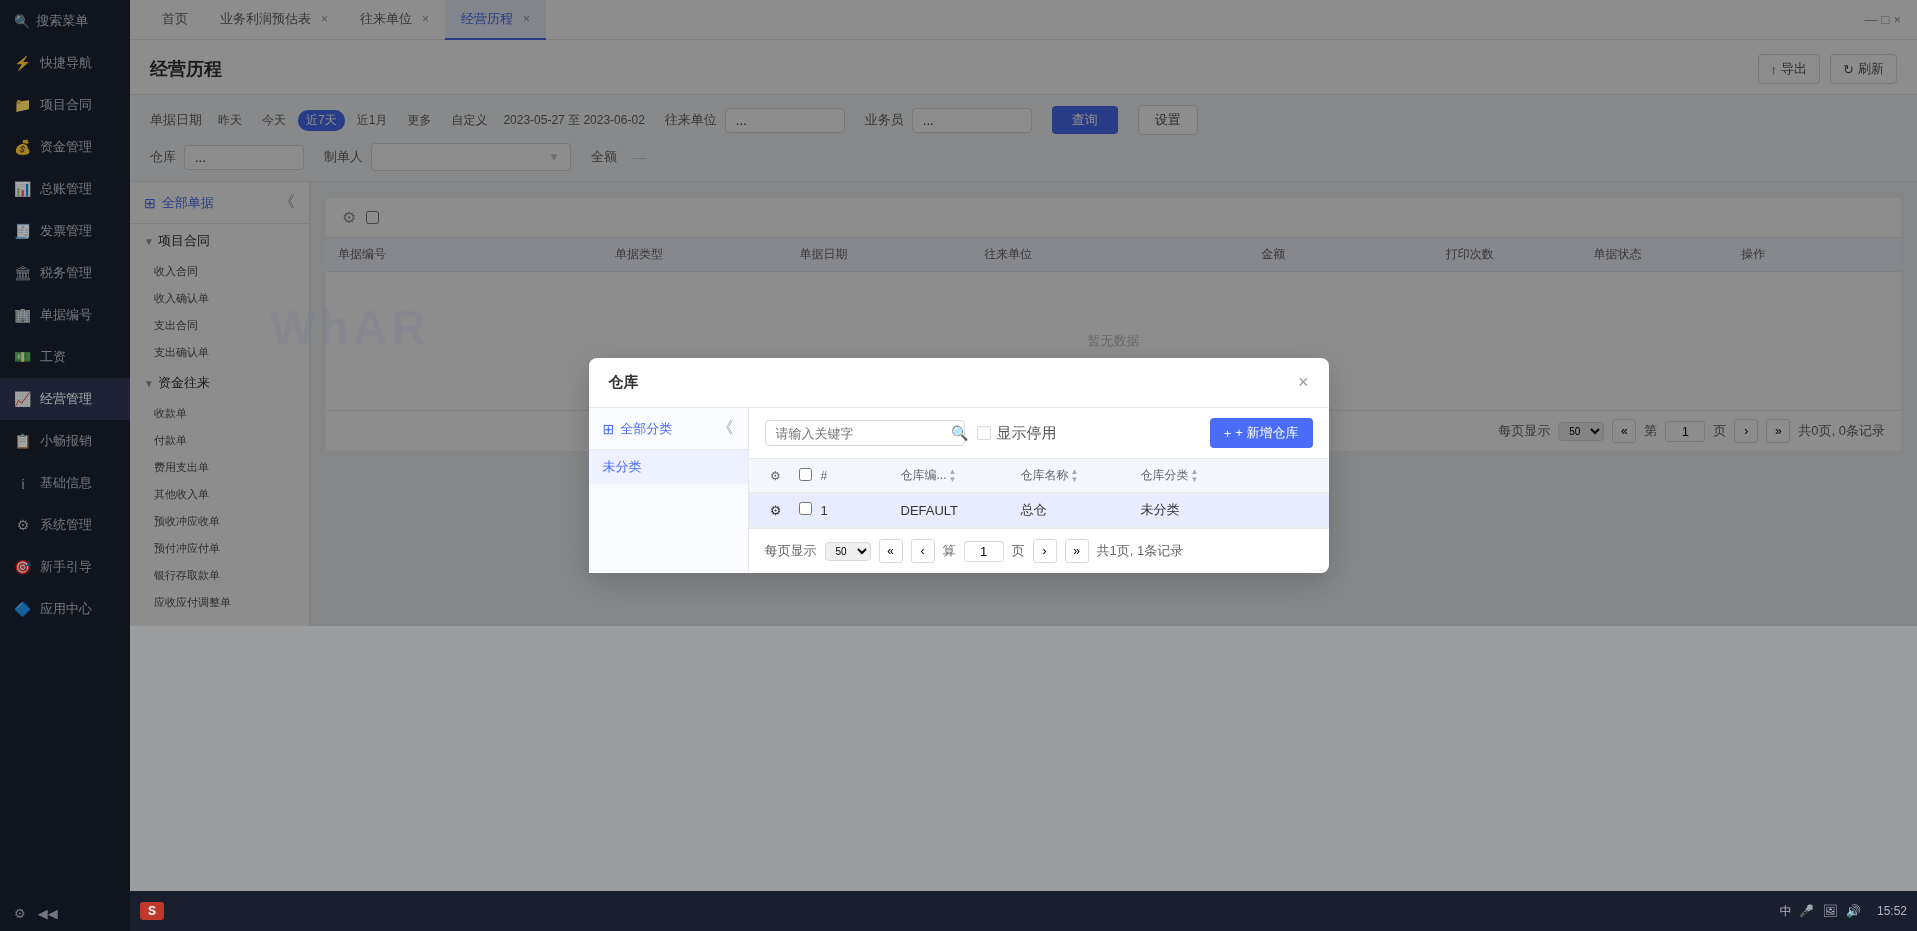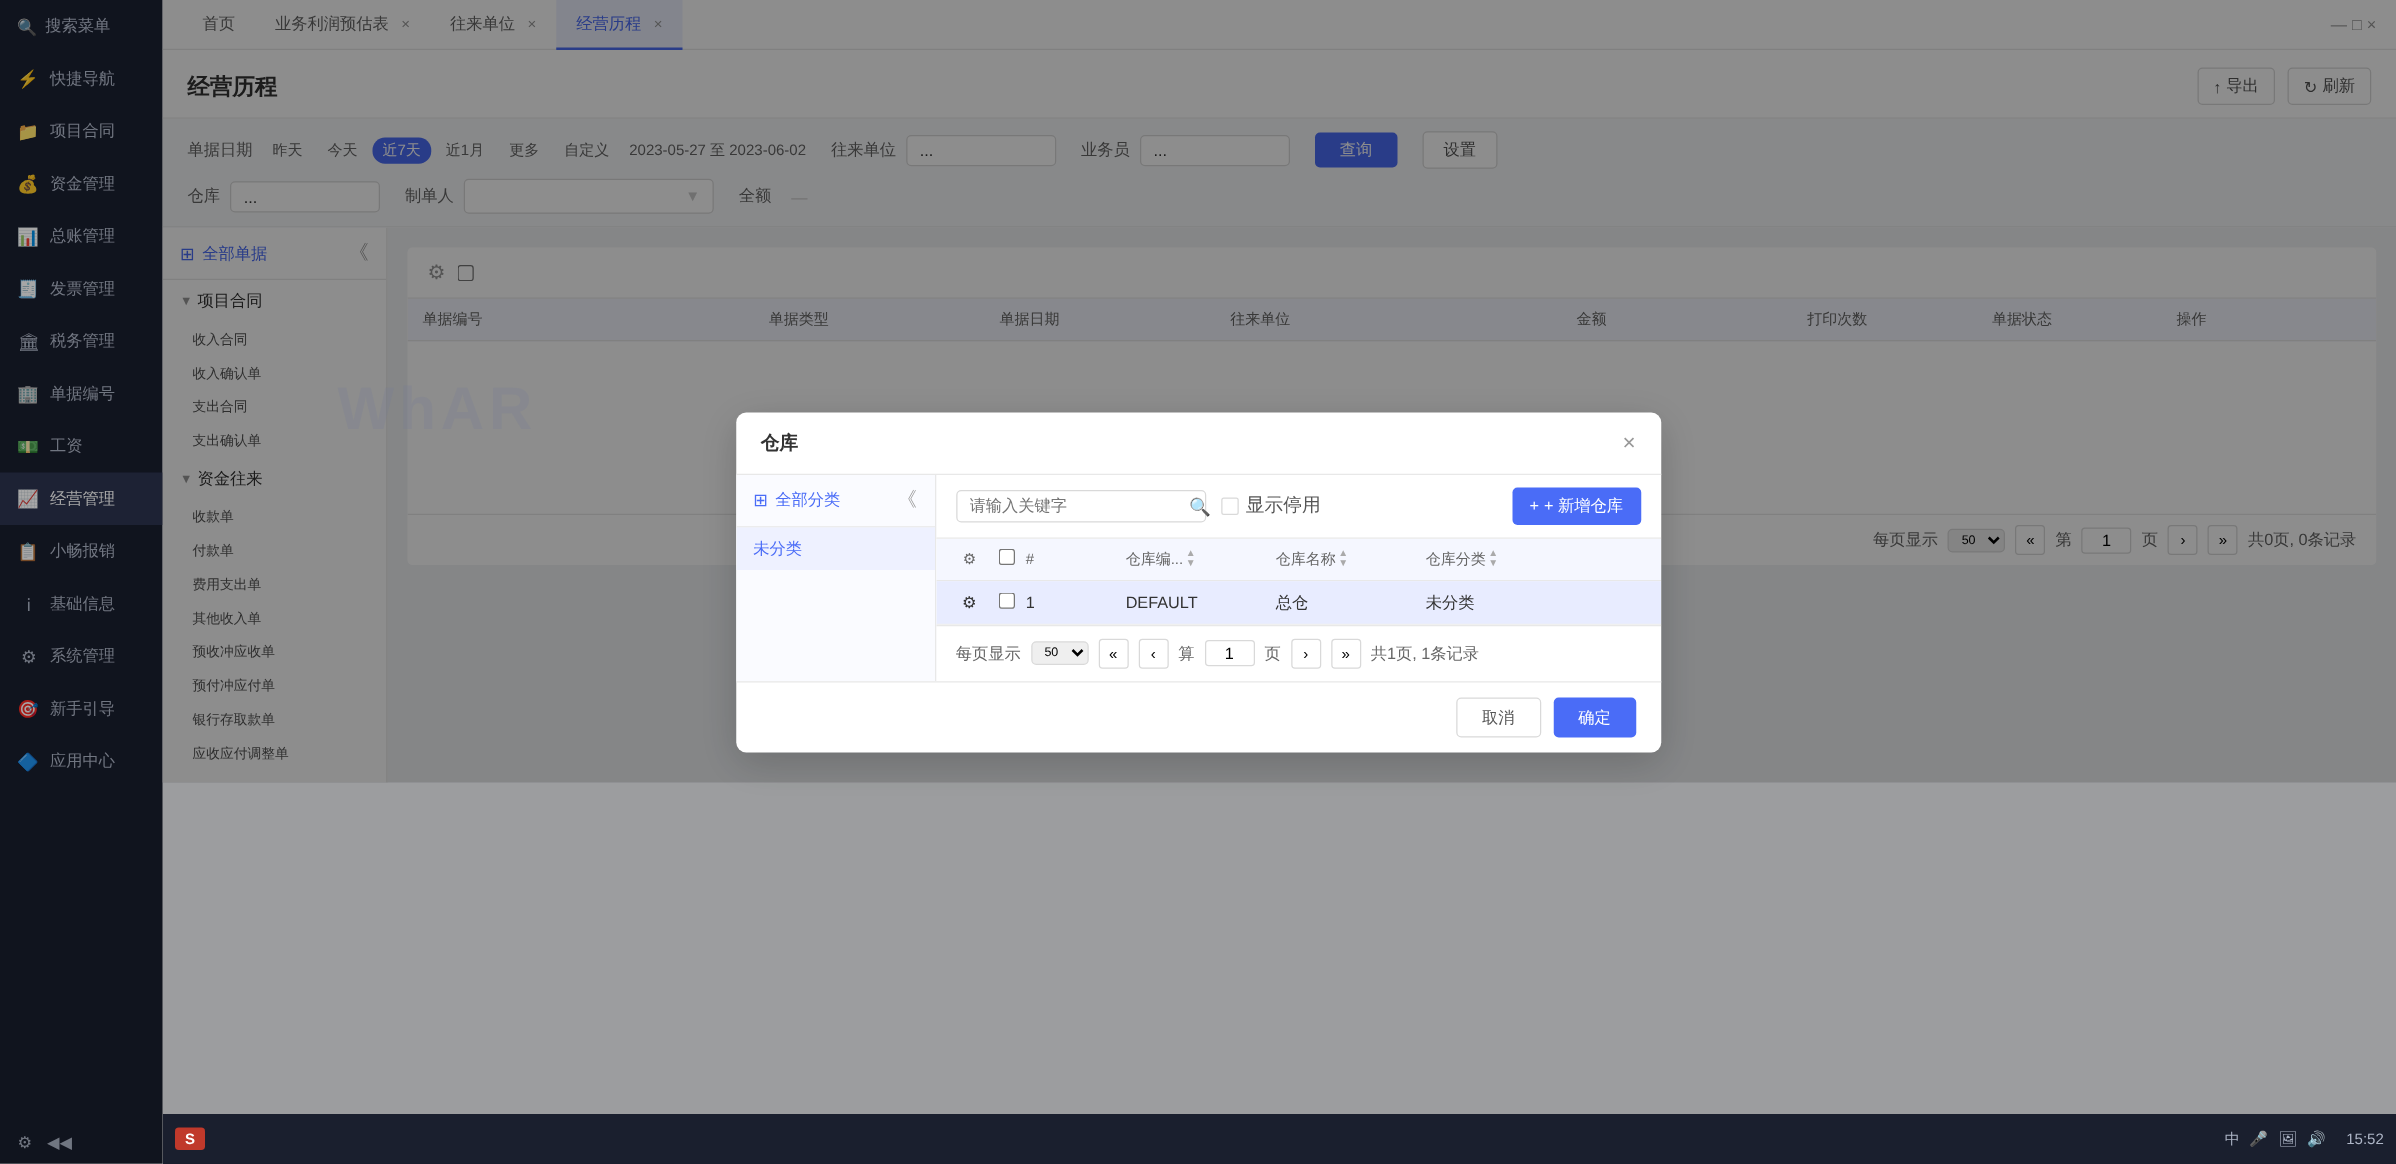--- a/index.html
+++ b/index.html
@@ -443,24 +443,20 @@
                 <input class="page-input" value="1" style="">
                 <span>页</span>
                 <button class="page-nav-btn">›</button>
                 <button class="page-nav-btn">»</button>
                 <span>共1页, 1条记录</span>
               </div>
             </div>
           </div>
         </div>
 
-        <div style="display:flex; justify-content:flex-end; padding:12px 20px; border-top:1px solid #e8e8e8; gap:10px;">
-          <button class="btn-cancel">取消</button>
-          <button class="btn-confirm">确定</button>
-        </div>
       </div>
     </div>
 
     <div class="taskbar" style="position:absolute; bottom:0; left:0; right:0; z-index:200;">
       <div style="display:flex; align-items:center; gap:8px;">
         <span style="background:#c0392b; color:#fff; padding:2px 8px; border-radius:3px; font-size:12px; font-weight:bold;">S</span>
       </div>
       <div class="taskbar-right">
         <span style="font-size:12px;">中</span>
         <span style="font-size:12px;">🎤</span>

